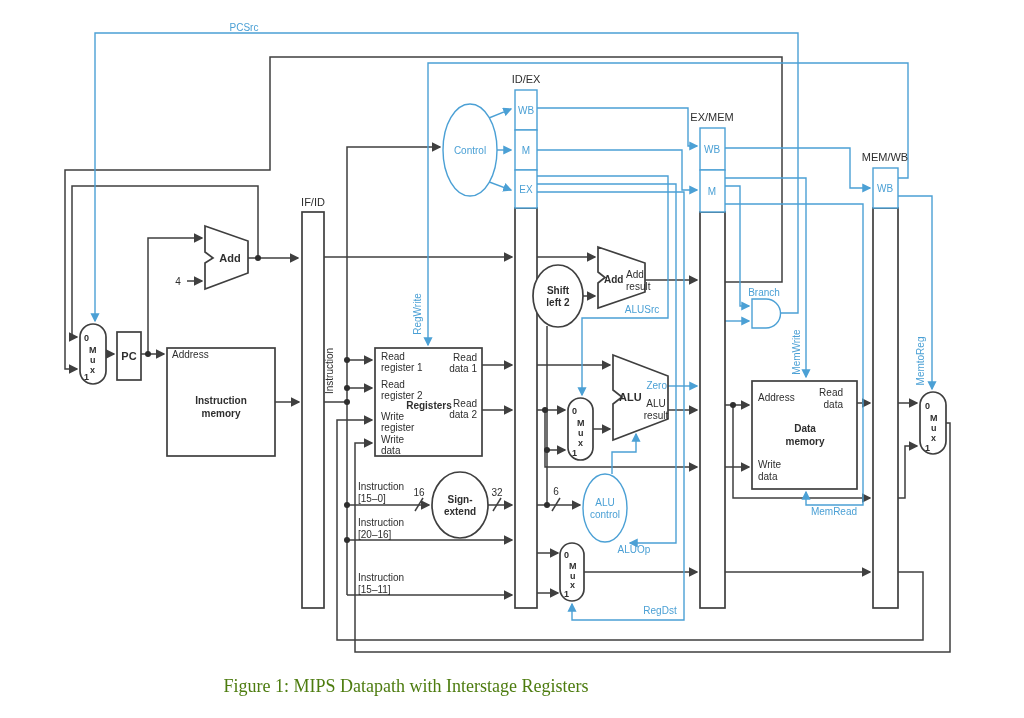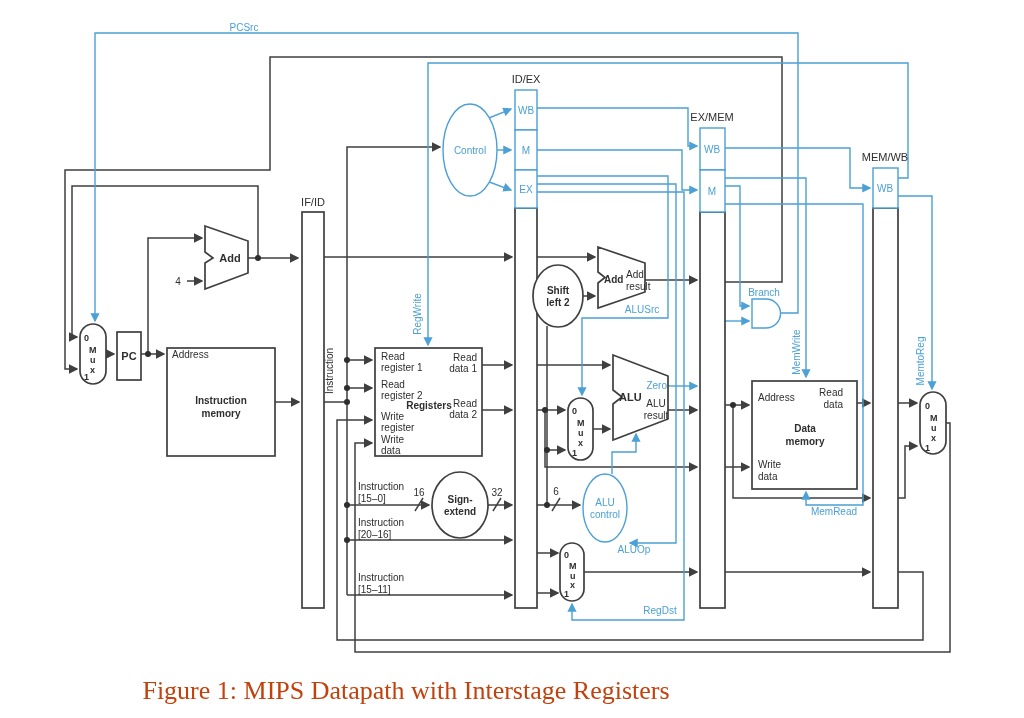--- a/index.html
+++ b/index.html
@@ -11,21 +11,21 @@
   .b10{font-size:10px;font-weight:bold;}
   .b11{font-size:11px;font-weight:bold;}
   .mx{font-size:9px;font-weight:bold;}
   .blu{fill:#4ba0d5;}
   .k{stroke:#3f3f3f;stroke-width:1.5;fill:none;}
   .kb{stroke:#3f3f3f;stroke-width:1.7;fill:#ffffff;}
   .c{stroke:#4ba0d5;stroke-width:1.4;fill:none;}
   .cb{stroke:#4ba0d5;stroke-width:1.4;fill:#ffffff;}
   .dot{fill:#2e2e2e;stroke:none;}
   .caption{position:absolute;left:0;top:676px;width:812px;text-align:center;
-    font-family:"Liberation Serif","DejaVu Serif",serif;font-size:26px;color:#c2410c;}
+    font-family:"Liberation Serif","DejaVu Serif",serif;font-size:18px;color:#4d7c0f;}
 </style>
 </head>
 <body>
 
 <div class="stage">
 <svg width="1024" height="672" viewBox="0 0 1024 672">
   <defs>
     <marker id="ak" viewBox="0 0 10 10" refX="8.5" refY="5" markerWidth="6.5" markerHeight="6.5" orient="auto-start-reverse">
       <path d="M0,0 L10,5 L0,10 Z" fill="#3f3f3f"></path>
     </marker>

